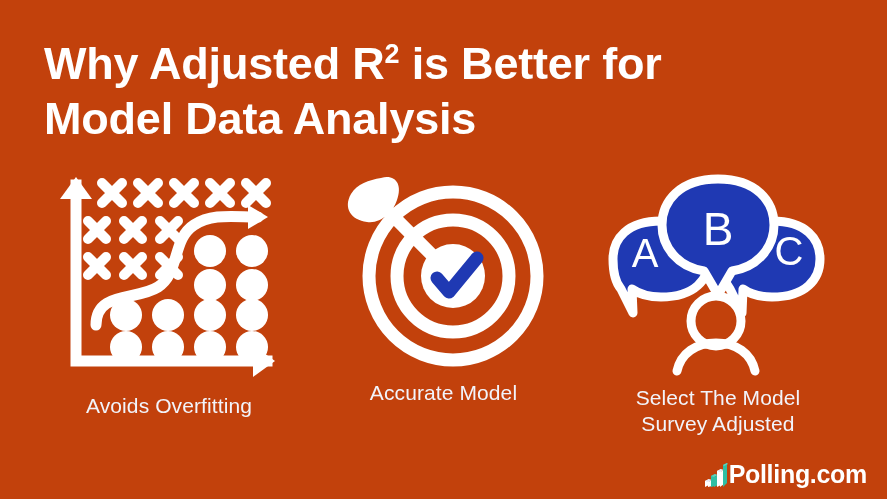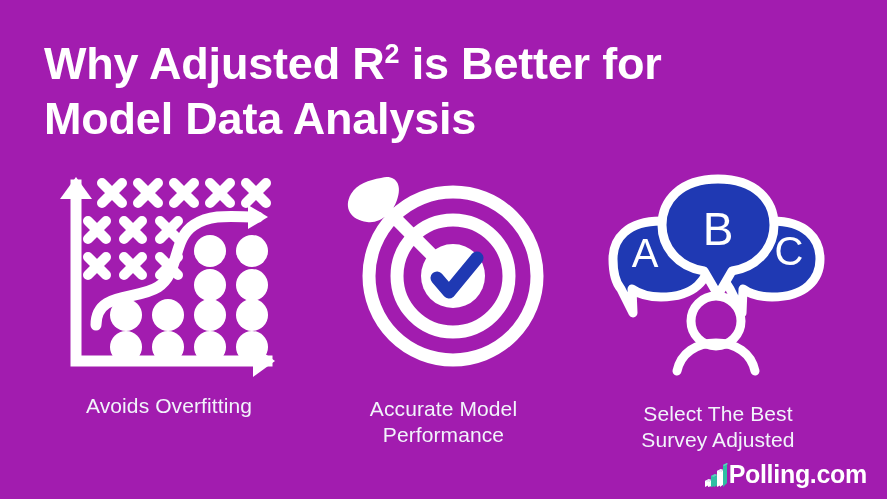--- a/index.html
+++ b/index.html
@@ -64,21 +64,21 @@
   .icon-wrap {
     width: 220px;
     height: 205px;
     display: flex;
     align-items: center;
     justify-content: center;
   }
   .icon-wrap svg { display: block; overflow: visible; }
 
   .caption {
-    margin-top: 24px;
+    margin-top: 8px;
     text-align: center;
     color: #f2f4fb;
     font-family: "Liberation Sans", sans-serif;
     font-size: 21px;
     font-weight: normal;
     line-height: 26px;
     letter-spacing: 0.1px;
   }
   .col-1 .caption { margin-top: 16px; }
   .col-2 .icon-wrap { height: 200px; }
@@ -100,21 +100,21 @@
     font-weight: bold;
     font-size: 25px;
     line-height: 25px;
     letter-spacing: -0.3px;
     white-space: nowrap;
   }
 </style>
 </head>
 <body>
 
-<div id="infographic" style="background: #a21caf;">
+<div id="infographic" style="background: #c2410c;">
 
   <div class="title-block">
     <span class="title-line"><span>Why Adjusted R</span><sup>2</sup><span> is Better for</span></span>
     <span class="title-line">Model Data Analysis</span>
   </div>
 
   <div class="columns">
 
     <div class="column col-1">
       <div class="icon-wrap">
@@ -193,21 +193,20 @@
             <path d="M34 26 L112 104"></path>
           </g>
 
           <path d="M40 6 C 54 2, 62 12, 56 28 C 52 40, 40 52, 26 50 C 10 48, 2 36, 10 22 C 16 12, 28 8, 40 6 Z" fill="#ffffff"></path>
 
           <path d="M96 106 L108 120 L136 86" stroke="#1f39b3" stroke-width="13" stroke-linecap="round" stroke-linejoin="round" fill="none"></path>
         </svg>
       </div>
       <div class="caption">
         <span>Accurate Model</span><br>
-        <span>Performance</span>
       </div>
     </div>
 
     <div class="column col-3">
       <div class="icon-wrap">
         <svg width="215" height="200" viewBox="0 0 215 200" fill="none" aria-hidden="true">
           <g stroke="#ffffff" stroke-width="9" fill="#1f39b3" stroke-linejoin="round">
 
             <path d="M52 28 C 86 28, 100 46, 100 66 C 100 86, 86 104, 52 104
                      C 40 104, 30 101, 23 96 L 24 120 L 12 96
@@ -225,21 +224,21 @@
           <text x="107" y="70" fill="#ffffff" font-family="Liberation Sans, sans-serif" font-size="46" text-anchor="middle">B</text>
           <text x="178" y="90" fill="#ffffff" font-family="Liberation Sans, sans-serif" font-size="40" text-anchor="middle">C</text>
 
           <g stroke="#ffffff" stroke-width="9" fill="none" stroke-linecap="round">
             <circle cx="105" cy="146" r="25"></circle>
             <path d="M66 196 C 70 178, 85 168, 105 168 C 125 168, 140 178, 144 196"></path>
           </g>
         </svg>
       </div>
       <div class="caption">
-        <span>Select The Best</span><br>
+        <span>Select The Model</span><br>
         <span>Survey Adjusted</span>
       </div>
     </div>
 
   </div>
 
   <div class="logo">
     <svg class="logo-mark" viewBox="0 0 26 26" aria-hidden="true">
 
       <g>

